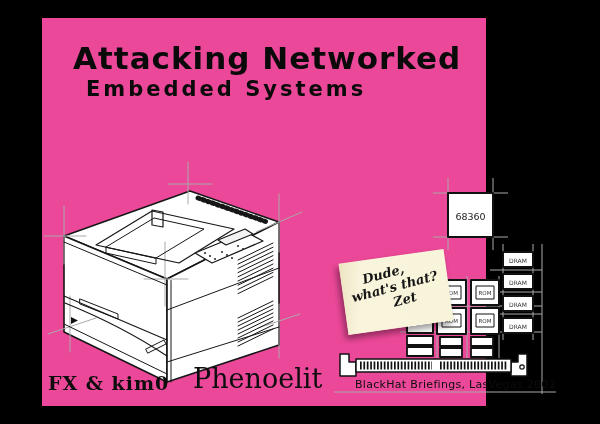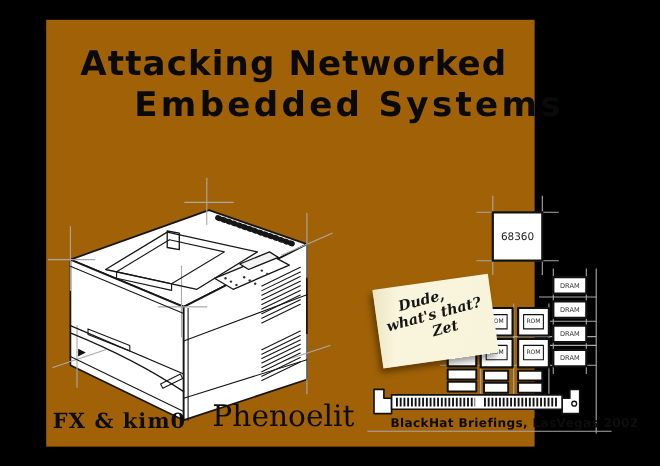--- a/index.html
+++ b/index.html
@@ -2,30 +2,30 @@
 <html><head>
 <meta charset="utf-8">
 <style>
   html,body { margin:0; padding:0; background:#000; }
   .stage {
     position:relative; width:600px; height:424px; background:#000;
     overflow:hidden; font-family:"DejaVu Sans","Liberation Sans",sans-serif;
   }
   .slide {
     position:absolute; left:42px; top:18px; width:444px; height:388px;
-    background:#a16207; color:#111;
+    background:#ec4899; color:#111;
   }
   
   .title { position:absolute; left:0; top:22px; width:100%; color:#0a0a0a; }
   .title .t1 {
     margin-left:31px; font-size:31px; font-weight:bold; letter-spacing:1px;
     font-family:"DejaVu Sans","Liberation Sans",sans-serif; white-space:nowrap;
   }
   .title .t2 {
-    margin-left:80px; margin-top:1px; font-size:31px; font-weight:bold;
+    margin-left:44px; margin-top:1px; font-size:21px; font-weight:bold;
     letter-spacing:3px; white-space:nowrap;
   }
   
   .printer-svg { position:absolute; left:0px; top:128px; }
   .circuit-svg { position:absolute; left:288px; top:140px; }
   
   .note {
     position:absolute; left:301px; top:238px; width:106px; height:72px;
     background:linear-gradient(100deg,#ece5c2 0%,#f9f5dd 20%,#f8f4da 100%);
     transform:rotate(-8deg); box-shadow:-3px 4px 6px rgba(0,0,0,0.40);
@@ -46,21 +46,21 @@
     font-family:"DejaVu Serif","Liberation Serif",serif; font-weight:bold;
     font-size:19px; letter-spacing:1px; color:#0d0d0d; white-space:nowrap;
   }
   .credits-group {
     position:absolute; left:151px; top:345px; z-index:4;
     font-family:"DejaVu Serif","Liberation Serif",serif; font-weight:normal;
     font-size:27px; color:#0d0d0d; white-space:nowrap;
   }
   .footer {
     position:absolute; left:313px; top:360px; z-index:4;
-    font-size:11px; font-weight:bold; letter-spacing:0.3px; color:#0d0d0d;
+    font-size:11px; font-weight:normal; letter-spacing:0.3px; color:#0d0d0d;
     white-space:nowrap;
   }
   svg { display:block; }
 </style>
 </head>
 <body>
 
 <div class="stage">
   <div class="slide">
 

